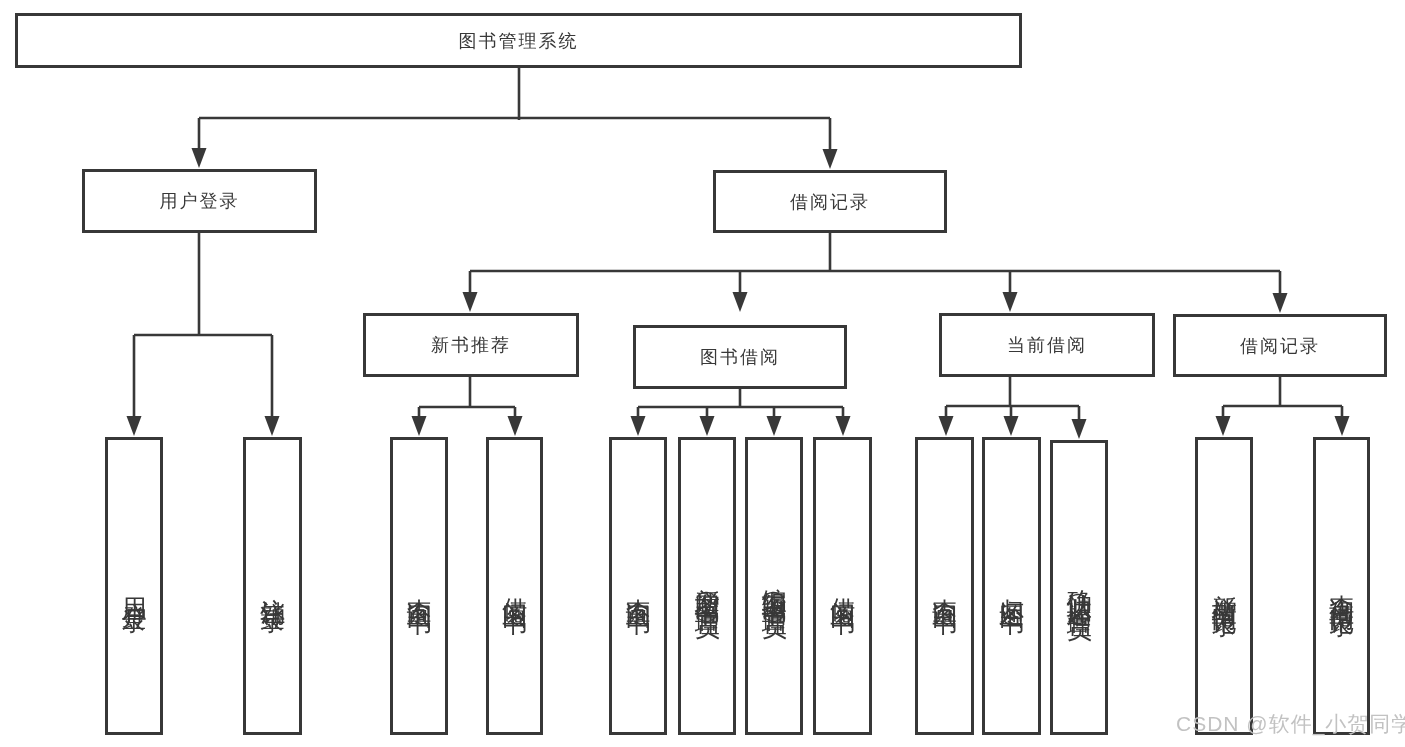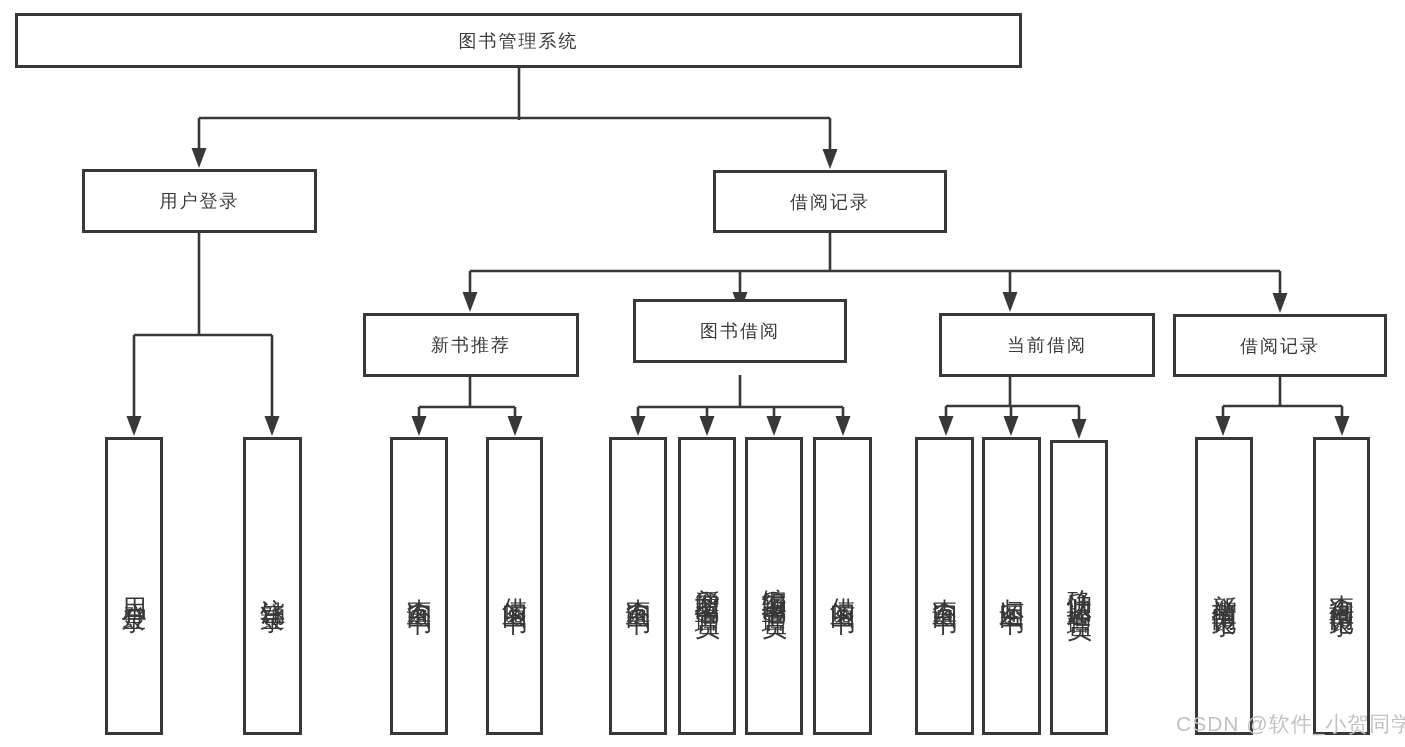--- a/index.html
+++ b/index.html
@@ -84,21 +84,21 @@
       <polygon points="1334.5,416 1349.5,416 1342,436"></polygon>
     </g>
   </svg>
 
   <div class="node" style="left:15px; top:13px; width:1007px; height:55px;">图书管理系统</div>
 
   <div class="node" style="left:82px; top:169px; width:235px; height:64px;">用户登录</div>
   <div class="node" style="left:713px; top:170px; width:234px; height:63px;">借阅记录</div>
 
   <div class="node" style="left:363px; top:313px; width:216px; height:64px;text-align:right;">新书推荐</div>
-  <div class="node" style="left:633px; top:299px; width:214px; height:64px;">图书借阅</div>
+  <div class="node" style="left:633px; top:325px; width:214px; height:64px;">图书借阅</div>
   <div class="node" style="left:939px; top:313px; width:216px; height:64px;">当前借阅</div>
   <div class="node" style="left:1173px; top:314px; width:214px; height:63px;">借阅记录</div>
 
   <div class="vnode" style="left:105px; top:437px; width:58px; height:298px;">
     <span class="vtext">用户登录</span>
   </div>
   <div class="vnode" style="left:243px; top:437px; width:59px; height:298px;">
     <span class="vtext">注销登录</span>
   </div>
 

